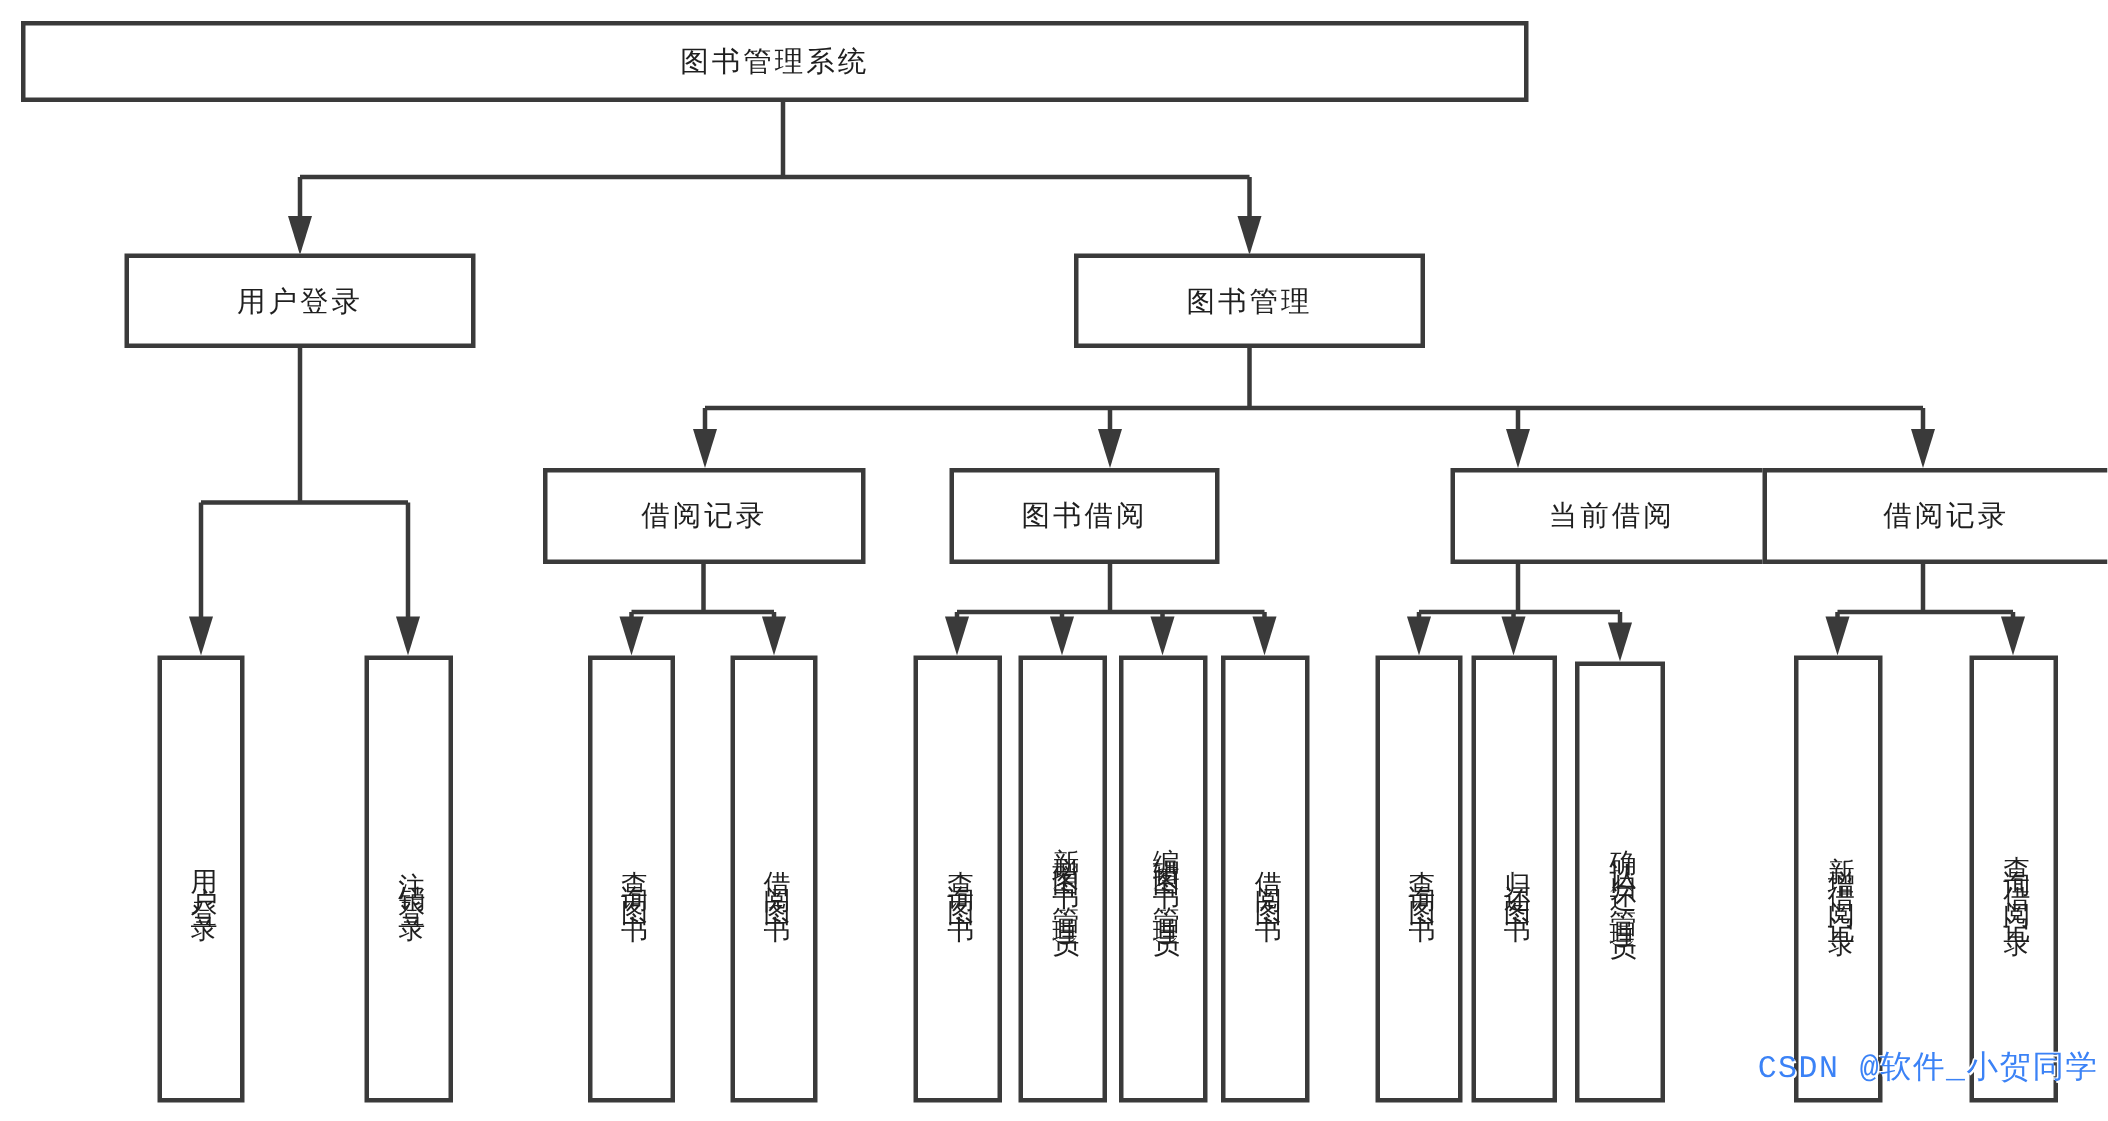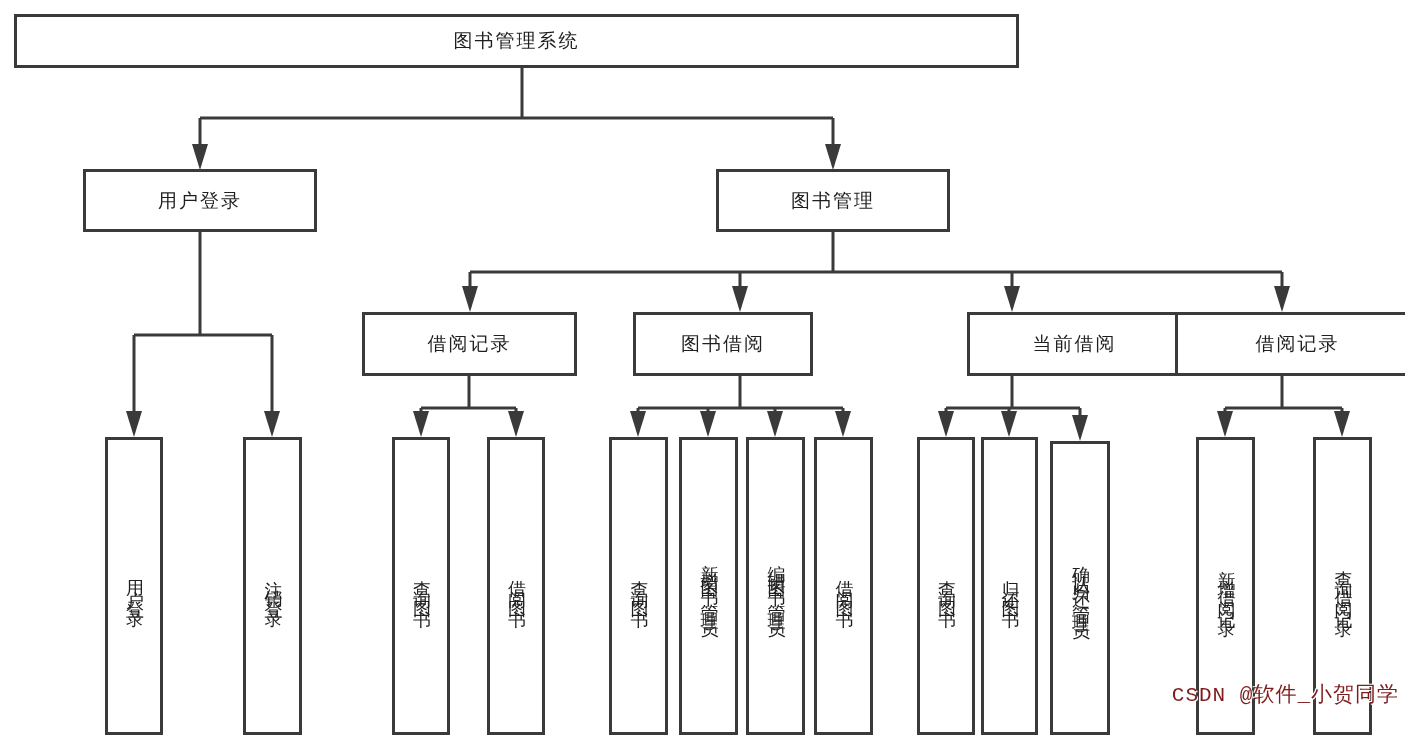--- a/index.html
+++ b/index.html
@@ -25,23 +25,23 @@
   .leaf .vtext{
     writing-mode:vertical-rl;
     text-orientation:mixed;
     font-size:18px;
     line-height:1;
     letter-spacing:10px;
   }
   .leaf.tight .vtext{letter-spacing:8px;}
   #watermark{
     position:absolute;
-    right:6px;top:680px;
+    right:6px;top:697px;
     font-size:21px;
-    color:#7f1d1d;
+    color:#3b82f6;
     letter-spacing:1px;
     text-shadow:1px 1px 0 #ffffff,-1px -1px 0 #ffffff;
     z-index:5;
     white-space:nowrap;
   }
 </style>
 </head>
 <body>
 
 <div id="canvas">

